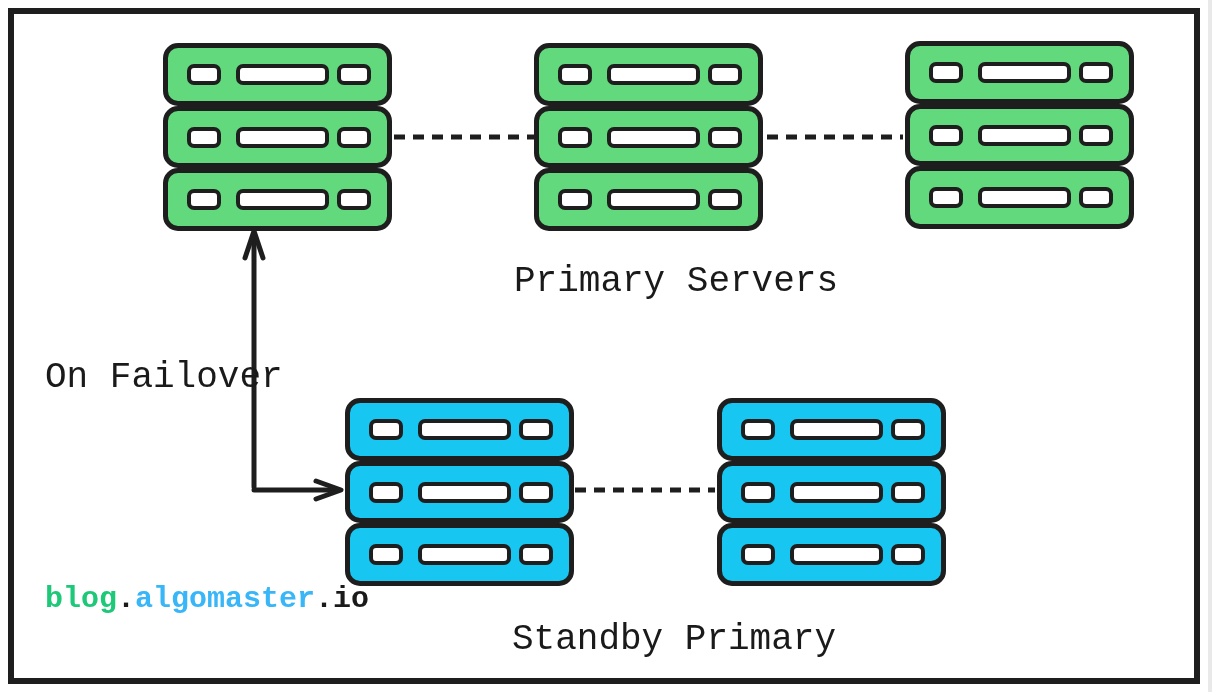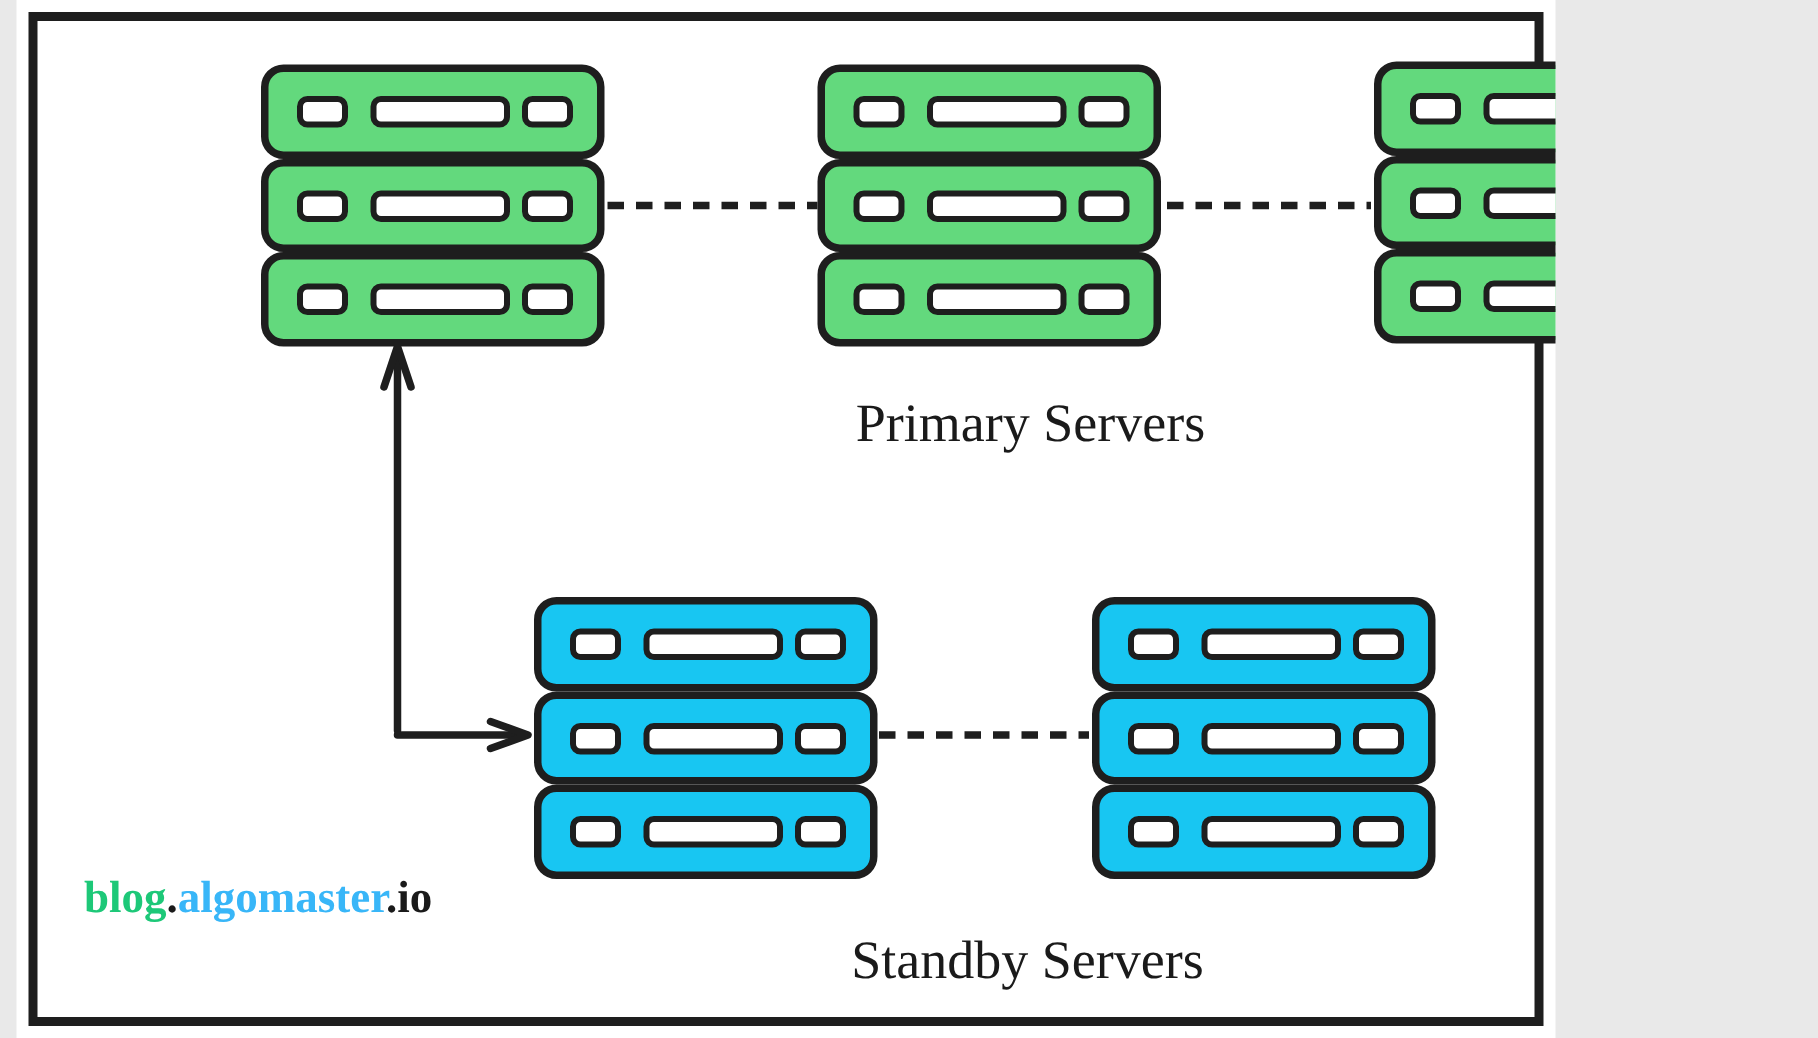--- a/index.html
+++ b/index.html
@@ -1,20 +1,19 @@
 <!DOCTYPE html>
 <html style="--primary-server: #63D97D; --standby-server: #18C6F2; --brand-green: #1DC878; --brand-blue: #38B6F8; --stroke: #1e1e1e; --text: #1a1a1a;"><head>
 <meta charset="utf-8">
 <style>
   html,body{margin:0;padding:0;background:#e9e9e9;}
   .canvas{
-    position:relative;width:1026px;height:692px;background:#ffffff;
-    font-family:Liberation Serif, serif;color:var(--text,#1a1a1a);
+    position:relative;width:1208px;height:692px;background:#ffffff;
+    font-family:Liberation Mono, monospace;color:var(--text,#1a1a1a);
     overflow:hidden;
-    margin-left:11px;
   }
   .border-frame{
     position:absolute;left:8px;top:8px;right:8px;bottom:8px;
     border:6px solid var(--stroke,#1e1e1e);pointer-events:none;
   }
   .connectors{position:absolute;left:0;top:0;width:1212px;height:692px;pointer-events:none;}
   .dash{stroke:var(--stroke,#1e1e1e);stroke-width:5;stroke-dasharray:11 8;fill:none;}
   .solid{stroke:var(--stroke,#1e1e1e);stroke-width:5;fill:none;stroke-linecap:round;stroke-linejoin:round;}
 
   .server-stack{position:absolute;width:229px;height:188px;display:flex;flex-direction:column;}
@@ -149,18 +148,19 @@
         <span class="slot small right"></span>
       </div>
       <div class="server-unit">
         <span class="slot small"></span>
         <span class="slot long"></span>
         <span class="slot small right"></span>
       </div>
     </div>
 
   <div class="label primary">Primary Servers</div>
-  <div class="label standby">Standby Servers</div>
+  <div class="label standby">Standby Primary</div>
+  <div class="label failover">On Failover</div>
 
   <div class="brand">
     <span class="b-green">blog</span><span class="b-dark">.</span><span class="b-blue">algomaster</span><span class="b-dark">.</span><span class="b-dark">io</span>
   </div>
 </div>
 
 </body></html>

